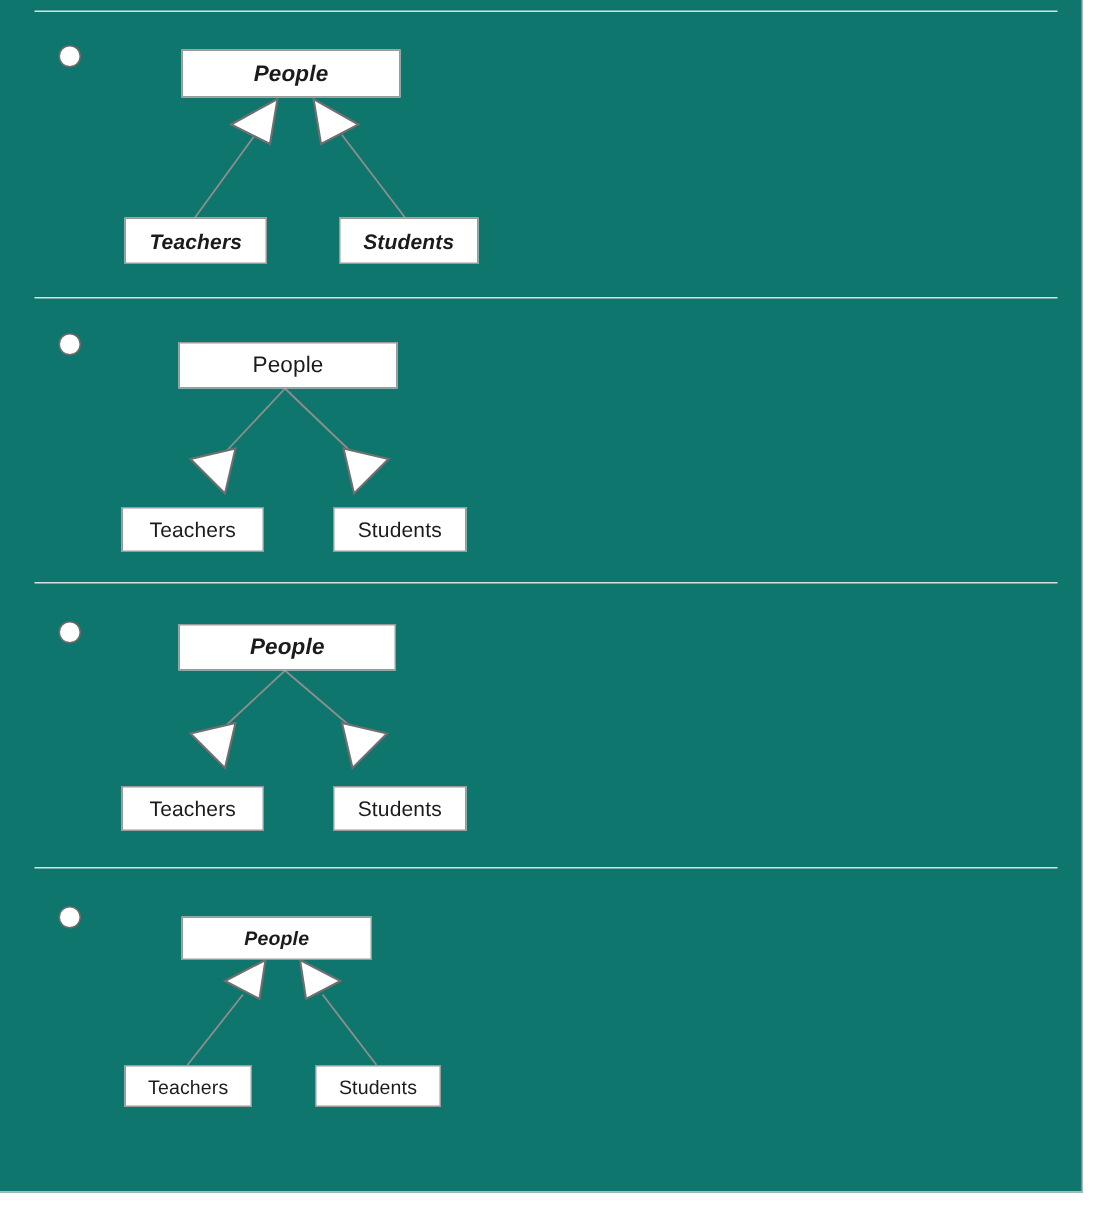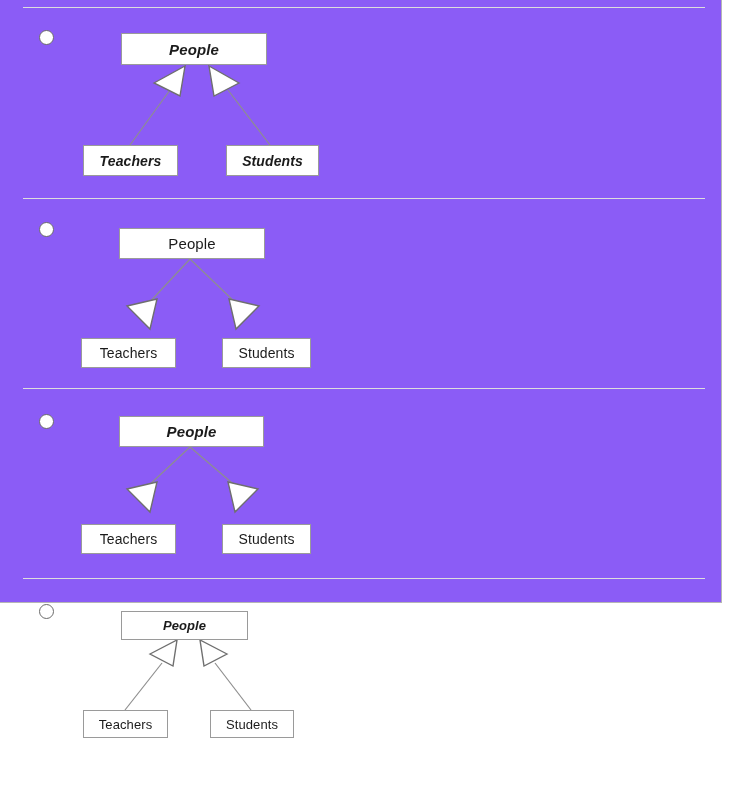--- a/index.html
+++ b/index.html
@@ -14,25 +14,25 @@
     position: relative;
     overflow: hidden;
   }
 
   
   #question-container {
     position: absolute;
     left: 0;
     top: 0;
     width: 722px;
-    height: 603px;
+    height: 795px;
     border-right: 1px solid #b5b5b5;
     border-bottom: 1px solid #b5b5b5;
     box-sizing: border-box;
-    background: #8b5cf6;
+    background: #0f766e;
   }
 
   .option-row {
     position: absolute;
     left: 0;
     width: 705px;
     box-sizing: border-box;
   }
   .option-divider {
     position: absolute;

